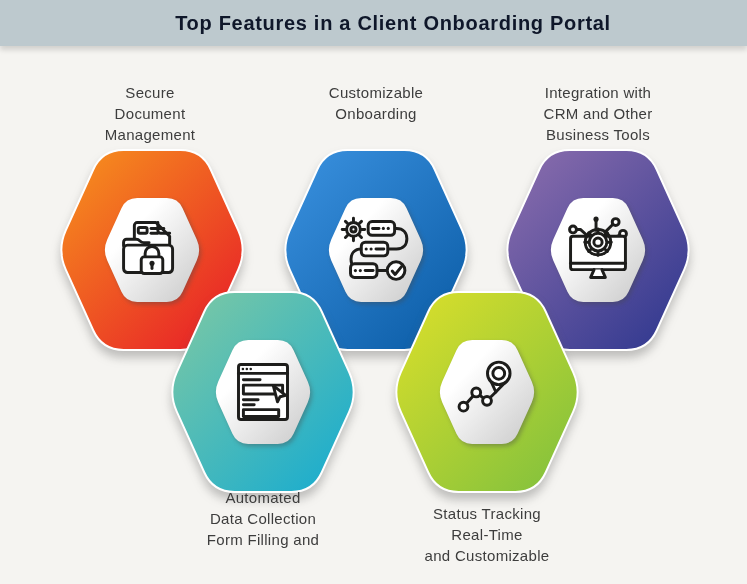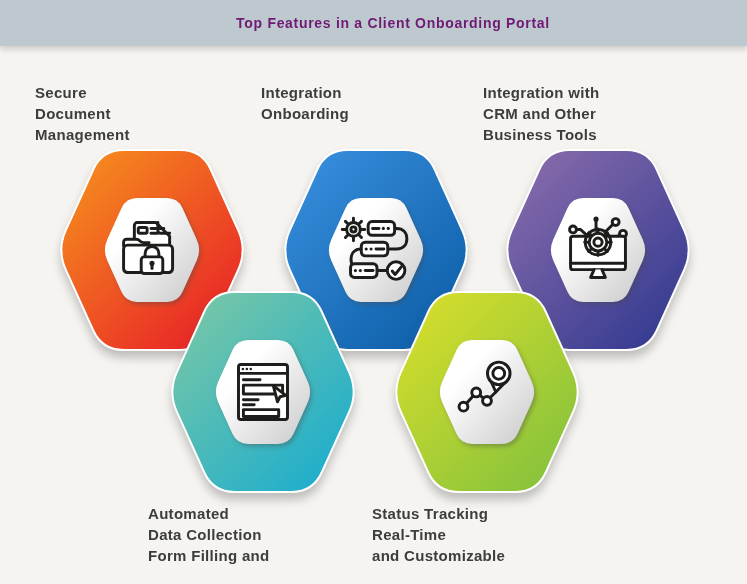--- a/index.html
+++ b/index.html
@@ -9,25 +9,25 @@
     font-family:"Liberation Sans", sans-serif;
   }
   .header{
     position:absolute; left:0; top:0; width:747px; height:46px;
     background:#bdc9ce;
     display:flex; align-items:center; justify-content:center;
     box-shadow:0 4px 5px rgba(0,0,0,.14);
     z-index:5;
   }
   .header-title{
-    color:#701a75; font-size:14px; font-weight:bold; letter-spacing:.7px;margin-left:39px;
+    color:#0f172a; font-size:20px; font-weight:bold; letter-spacing:.7px;margin-left:39px;
   }
   .feat-label{
-    position:absolute; width:230px; 
-    font-size:15px; line-height:21px; font-weight:bold;
+    position:absolute; width:230px; text-align:center;
+    font-size:15px; line-height:21px; font-weight:normal;
     color:#3d3d3d; letter-spacing:.3px; z-index:4;
   }
   .hex{ position:absolute; width:196px; height:208px; }
   .hex svg{ overflow:visible; display:block; }
   .hex-outer{ filter:drop-shadow(0 7px 5px rgba(90,90,90,.35)); }
   .hex-inner{ filter:drop-shadow(4px 5px 4px rgba(70,70,70,.38)); }
   .z1{ z-index:1; } .z2{ z-index:2; }
   .icon path, .icon rect, .icon circle, .icon polyline{
     stroke:#1d1d1b; stroke-width:3; fill:none;
     stroke-linecap:round; stroke-linejoin:round;
@@ -43,30 +43,30 @@
   <div class="header">
     <div class="header-title">Top Features in a Client Onboarding Portal</div>
   </div>
 
   <div class="feat-label" style="left:35px; top:82px;">
     <div>Secure</div>
     <div>Document</div>
     <div>Management</div>
   </div>
   <div class="feat-label" style="left:261px; top:82px;">
-    <div>Integration</div>
+    <div>Customizable</div>
     <div>Onboarding</div>
   </div>
   <div class="feat-label" style="left:483px; top:82px;">
     <div>Integration with</div>
     <div>CRM and Other</div>
     <div>Business Tools</div>
   </div>
 
-  <div class="feat-label" style="left:148px; top:503px;">
+  <div class="feat-label" style="left:148px; top:487px;">
     <div>Automated</div>
     <div>Data Collection</div>
     <div>Form Filling and</div>
   </div>
   <div class="feat-label" style="left:372px; top:503px;">
     <div>Status Tracking</div>
     <div>Real-Time</div>
     <div>and Customizable</div>
   </div>
 

